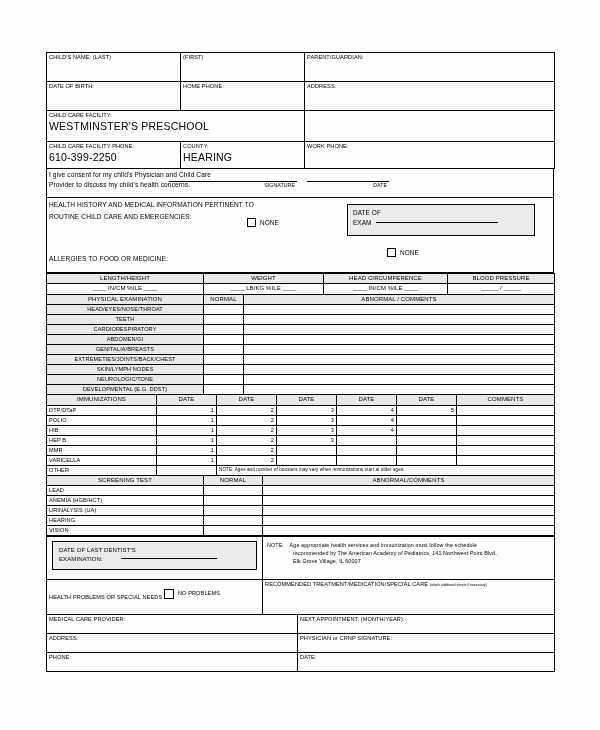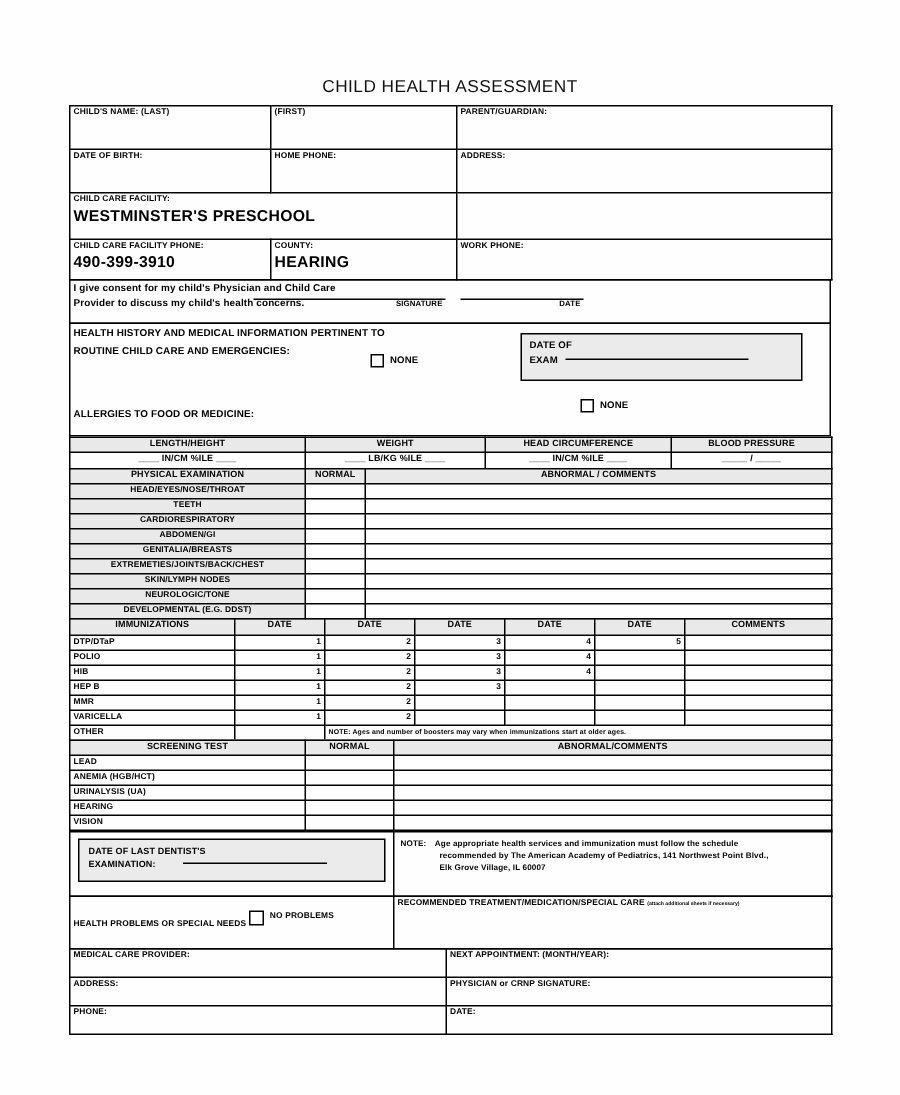--- a/index.html
+++ b/index.html
@@ -31,21 +31,20 @@
     font-size: 11.5px;
     letter-spacing: .3px;
     margin-bottom: 6px;
     color: #111;
   }
   table.grid {
     border-collapse: collapse;
     table-layout: fixed;
     width: 508px;
     font-size: 5.6px;
-    font-weight: bold;
   }
   table.grid td {
     border: 0.8px solid #000;
     padding: 1px 2px;
     vertical-align: top;
     line-height: 1.25;
     letter-spacing: .1px;
   }
   .lbl { font-size: 5.6px; }
   .big {
@@ -150,21 +149,20 @@
     margin-top: 8px;
   }
   .np .cbx { width: 8px; height: 8px; }
 </style>
 </head>
 <body>
 
 <div class="page">
   <div class="doc">
 
-    <div class="title">CHILD HEALTH ASSESSMENT</div>
 
     <table class="grid">
       <colgroup>
           <col style="width:134px">
           <col style="width:124px">
           <col style="width:250px">
         </colgroup>
       <tbody>
           <tr>
         <td style="height:26px">
@@ -191,21 +189,21 @@
       <tr>
         <td colspan="2" style="height:28px">
           <span class="lbl">CHILD CARE FACILITY:</span>
           <span class="big">WESTMINSTER'S PRESCHOOL</span>
         </td>
         <td></td>
       </tr>
       <tr>
         <td style="height:24px">
           <span class="lbl">CHILD CARE FACILITY PHONE:</span>
-          <span class="big">490-399-3910</span>
+          <span class="big">610-399-2250</span>
         </td>
         <td>
           <span class="lbl">COUNTY:</span>
           <span class="big">HEARING</span>
         </td>
         <td>
           <span class="lbl">WORK PHONE:</span>
         </td>
       </tr>
     </tbody>

